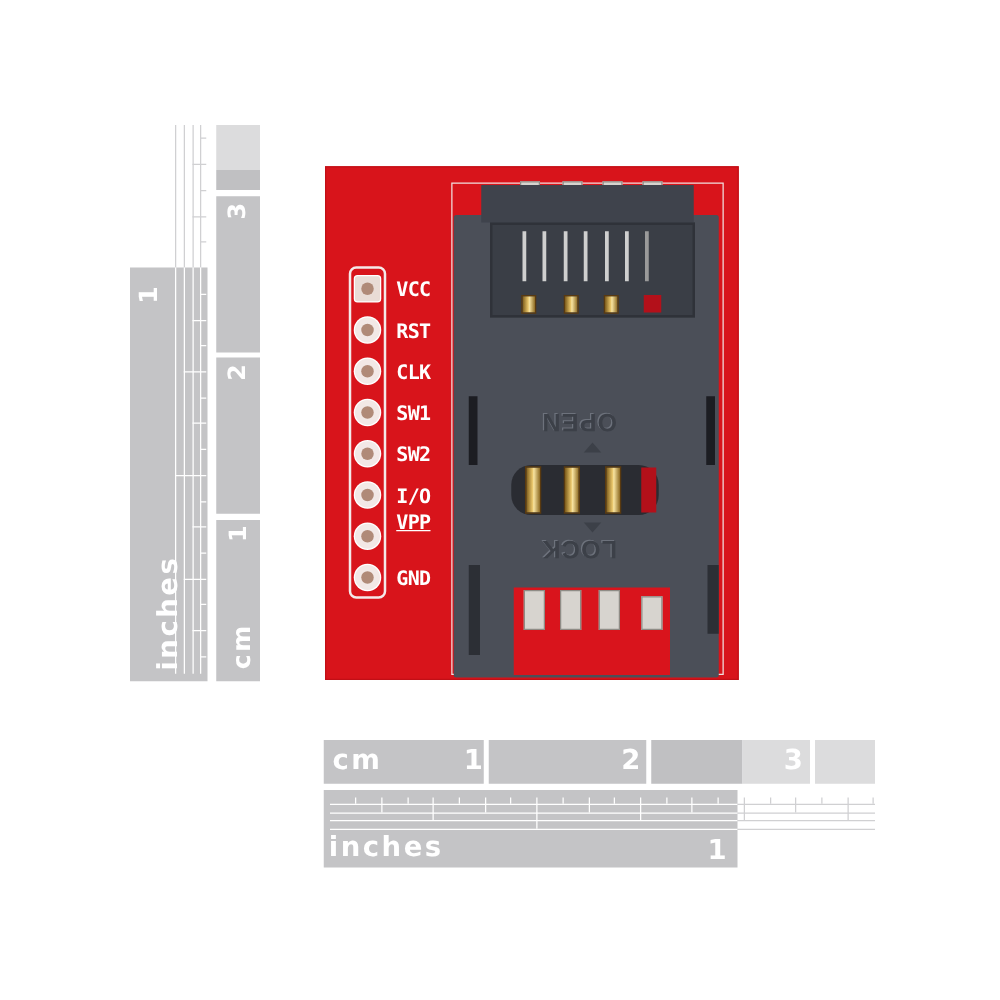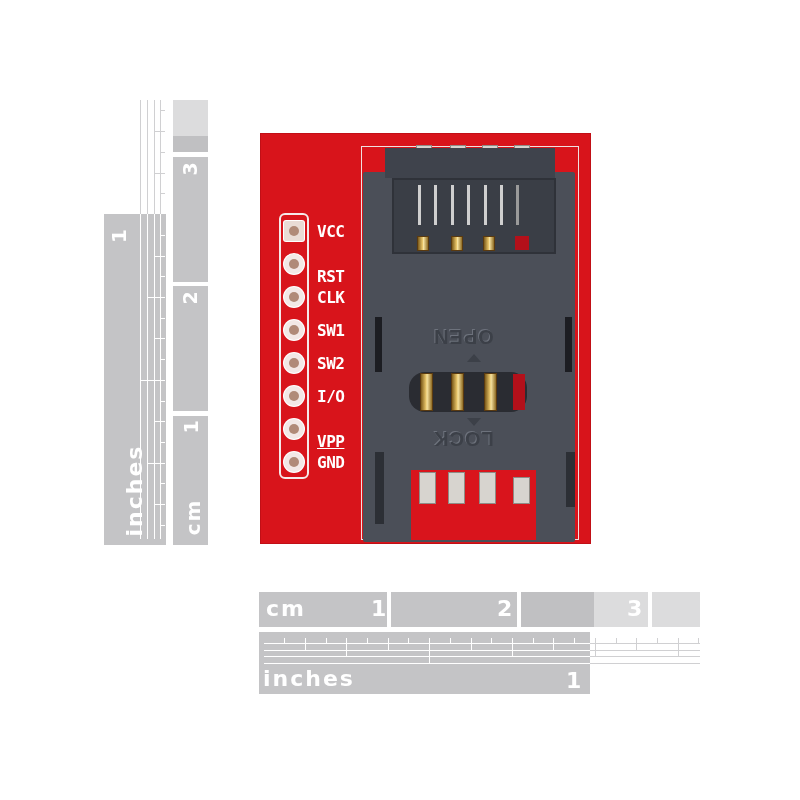--- a/index.html
+++ b/index.html
@@ -89,26 +89,26 @@
   <div class="pin square" style="left:284px; top:221px;"></div>
   <div class="pin" style="left:284px; top:254px;"></div>
   <div class="pin" style="left:284px; top:287px;"></div>
   <div class="pin" style="left:284px; top:320px;"></div>
   <div class="pin" style="left:284px; top:353px;"></div>
   <div class="pin" style="left:284px; top:386px;"></div>
   <div class="pin" style="left:284px; top:419px;"></div>
   <div class="pin" style="left:284px; top:452px;"></div>
 
   <div class="plabel" style="top:222px;">VCC</div>
-  <div class="plabel" style="top:267px;">RST</div>
+  <div class="plabel" style="top:255px;">RST</div>
   <div class="plabel" style="top:288px;">CLK</div>
   <div class="plabel" style="top:321px;">SW1</div>
   <div class="plabel" style="top:354px;">SW2</div>
   <div class="plabel" style="top:387px;">I/O</div>
-  <div class="plabel" style="top:432px;text-decoration:underline;">VPP</div>
+  <div class="plabel" style="top:408px;text-decoration:underline;">VPP</div>
   <div class="plabel" style="top:453px;">GND</div>
 </div>
 
 <div class="silk" style="left:361px; top:146px; width:216px; height:392px; border-width:1px; border-color:#f0e0e0;"></div>
 
 <div>
 
   <div class="pad" style="left:416px; top:145px; width:14px; height:28px;"></div>
   <div class="pad" style="left:450px; top:145px; width:14px; height:28px;"></div>
   <div class="pad" style="left:482px; top:145px; width:14px; height:28px;"></div>

